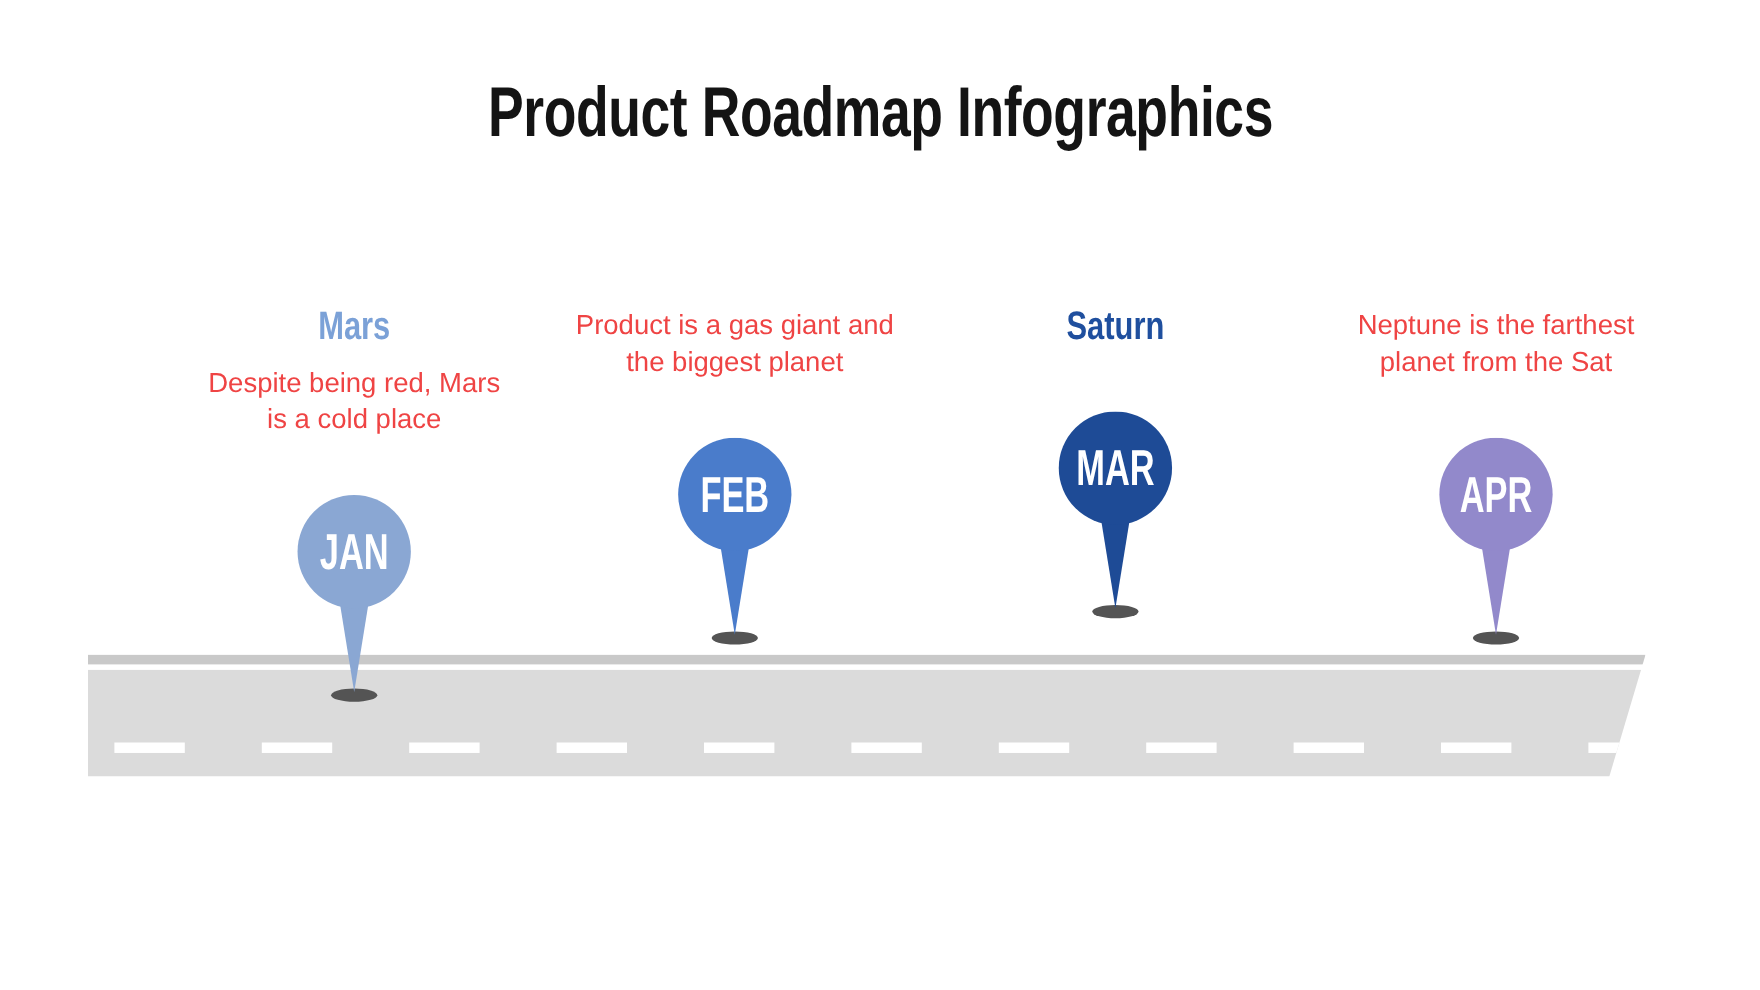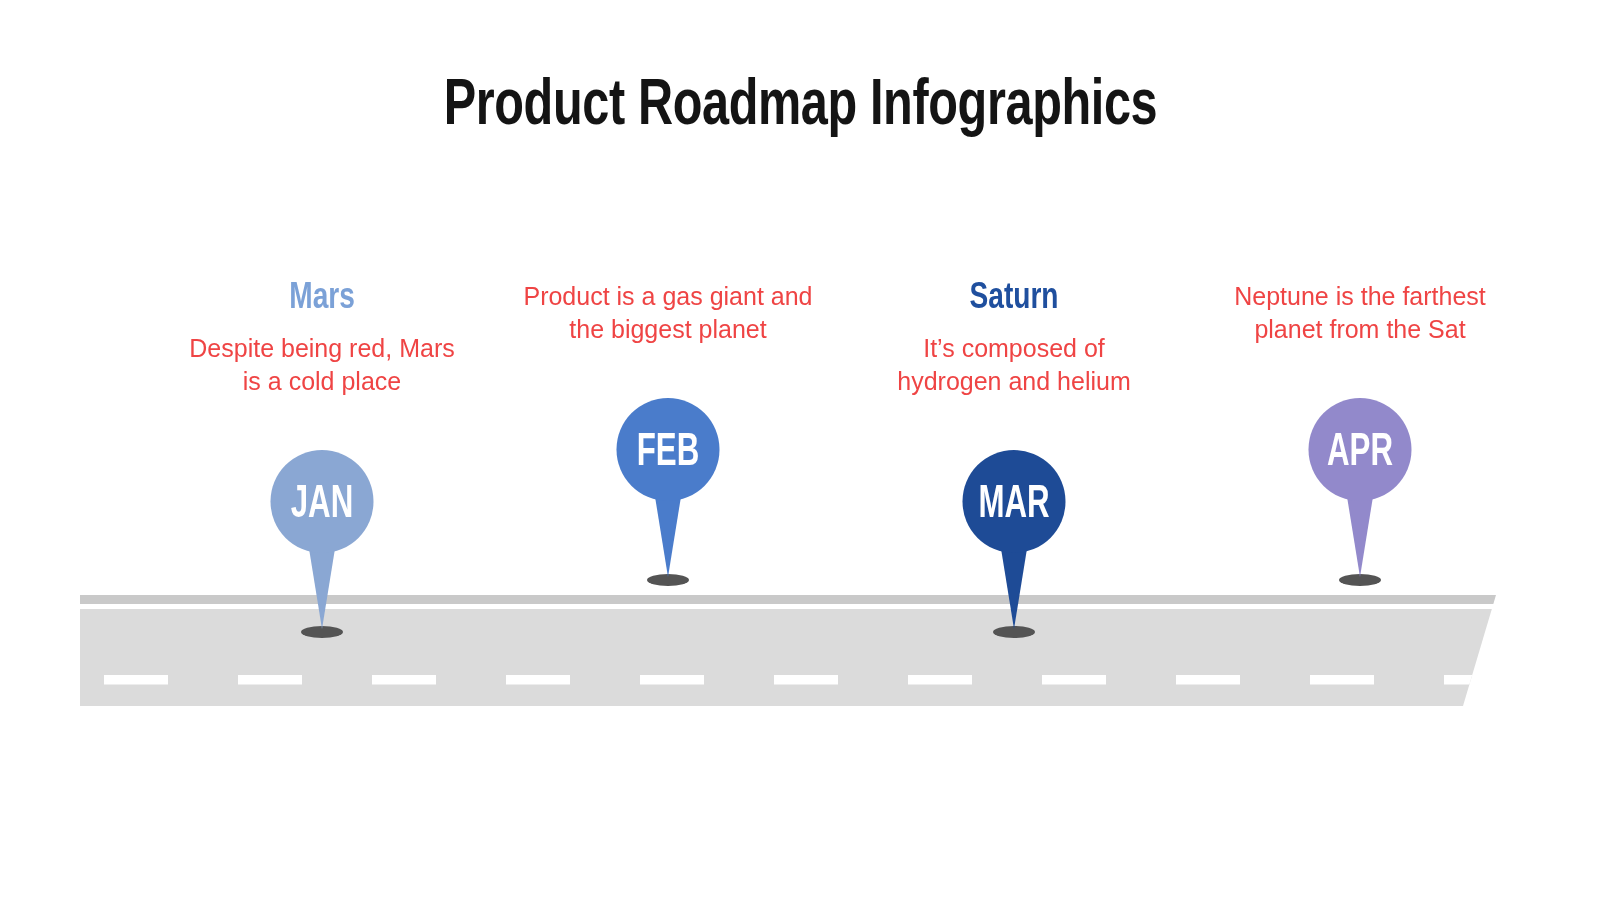--- a/index.html
+++ b/index.html
@@ -132,22 +132,20 @@
       <svg class="pin" width="120" height="196" viewBox="0 0 120 196">
         <ellipse cx="60" cy="182" rx="21" ry="6" style="fill: rgb(84, 84, 84);"></ellipse>
         <path d="M44 80 L76 80 L60 179 Z" style="fill: rgb(74, 124, 203);"></path>
         <circle cx="60" cy="51.5" r="51.5" style="fill: rgb(74, 124, 203);"></circle>
         <text class="pin-month" x="0" y="0" text-anchor="middle" transform="translate(60 67) scale(0.68 1)">FEB</text>
       </svg>
     </div>
 
     <div class="col">
       <h2><span class="condense-h" style="color: rgb(31, 79, 158);">Saturn</span></h2>
-      <p>It’s composed of
-hydrogen and helium</p>
       <svg class="pin" width="120" height="196" viewBox="0 0 120 196">
         <ellipse cx="60" cy="182" rx="21" ry="6" style="fill: rgb(84, 84, 84);"></ellipse>
         <path d="M44 80 L76 80 L60 179 Z" style="fill: rgb(30, 75, 150);"></path>
         <circle cx="60" cy="51.5" r="51.5" style="fill: rgb(30, 75, 150);"></circle>
         <text class="pin-month" x="0" y="0" text-anchor="middle" transform="translate(60 67) scale(0.68 1)">MAR</text>
       </svg>
     </div>
 
     <div class="col">
       <p>Neptune is the farthest

